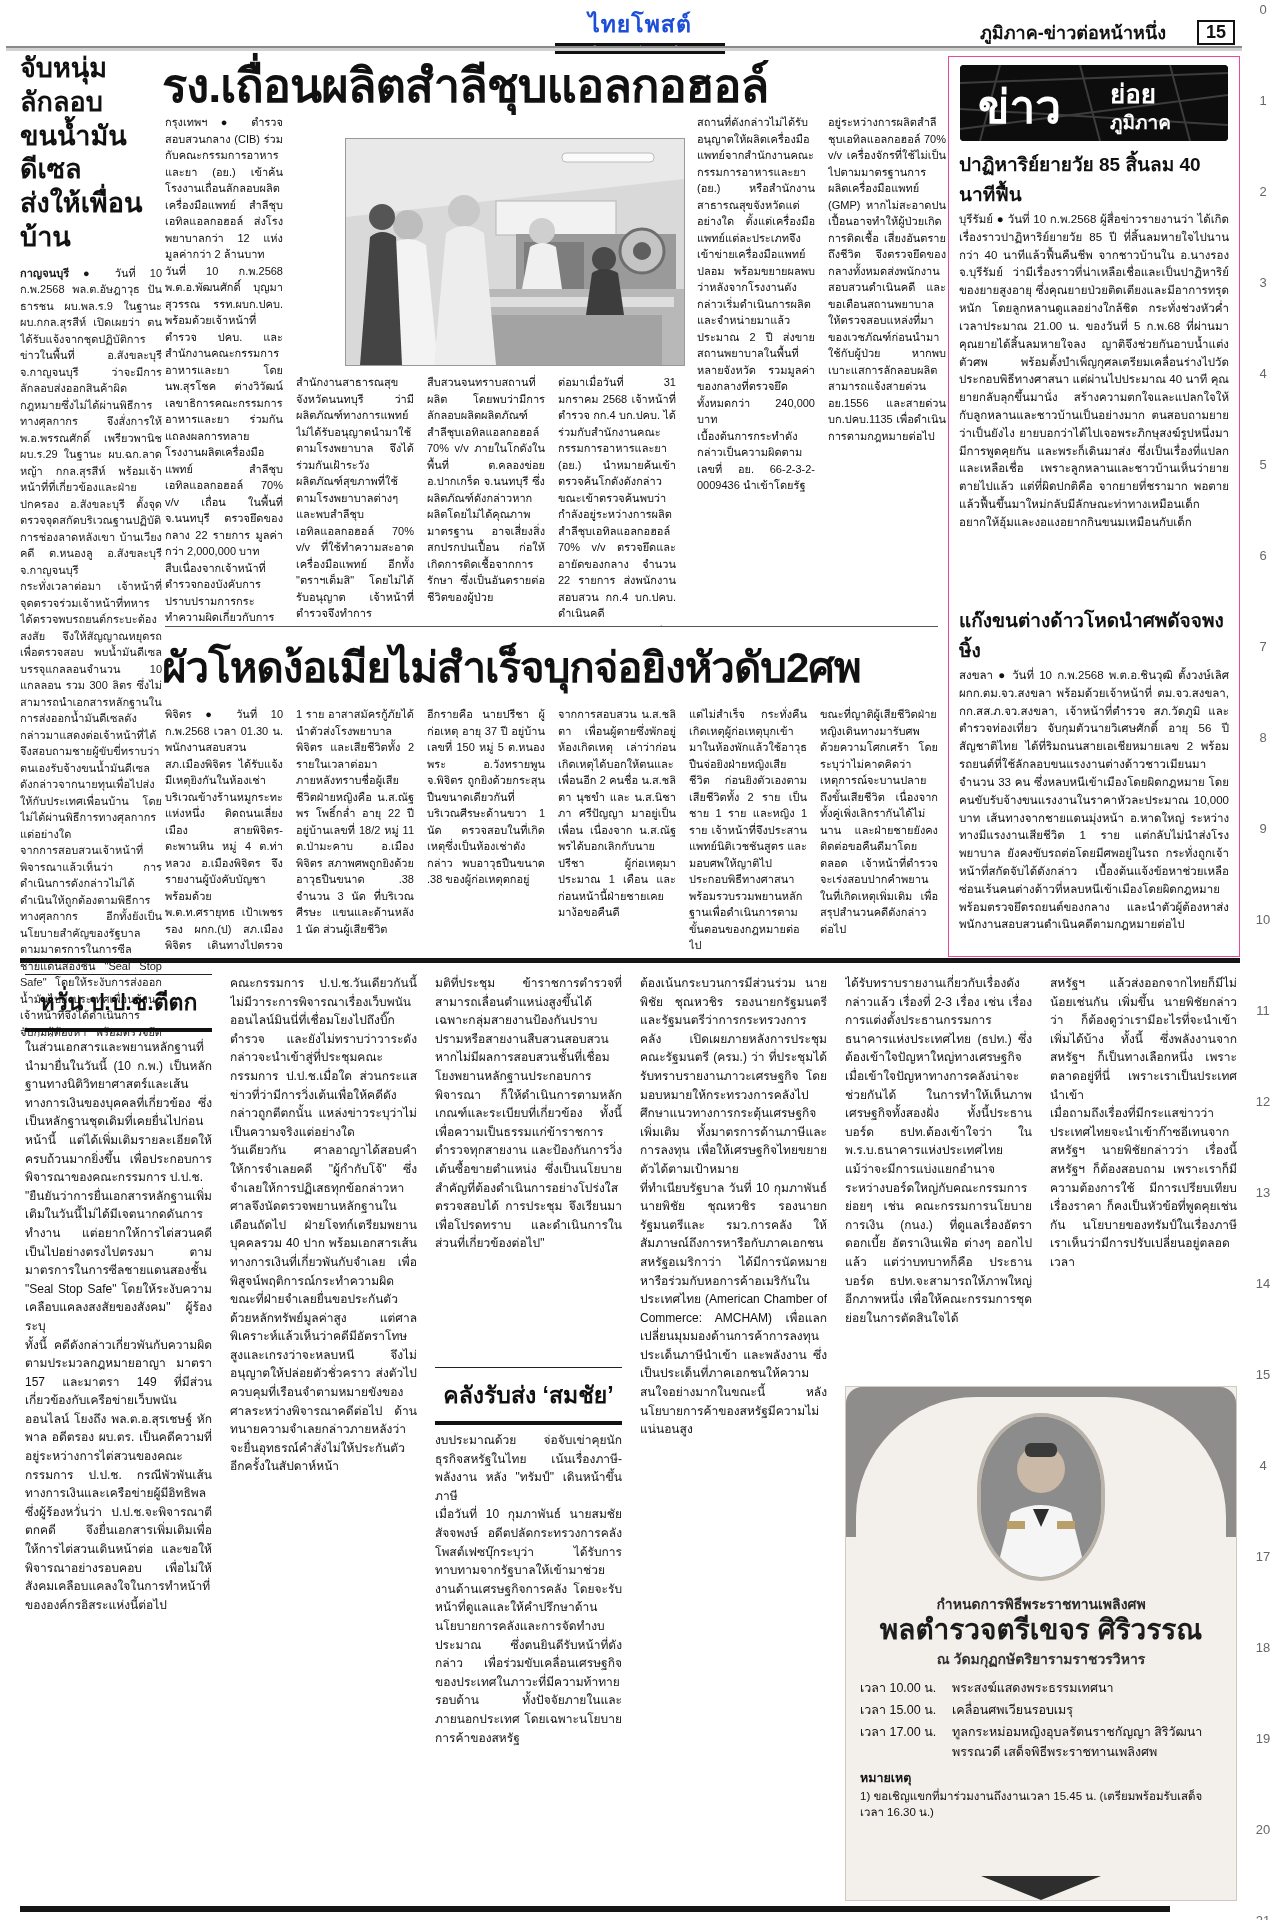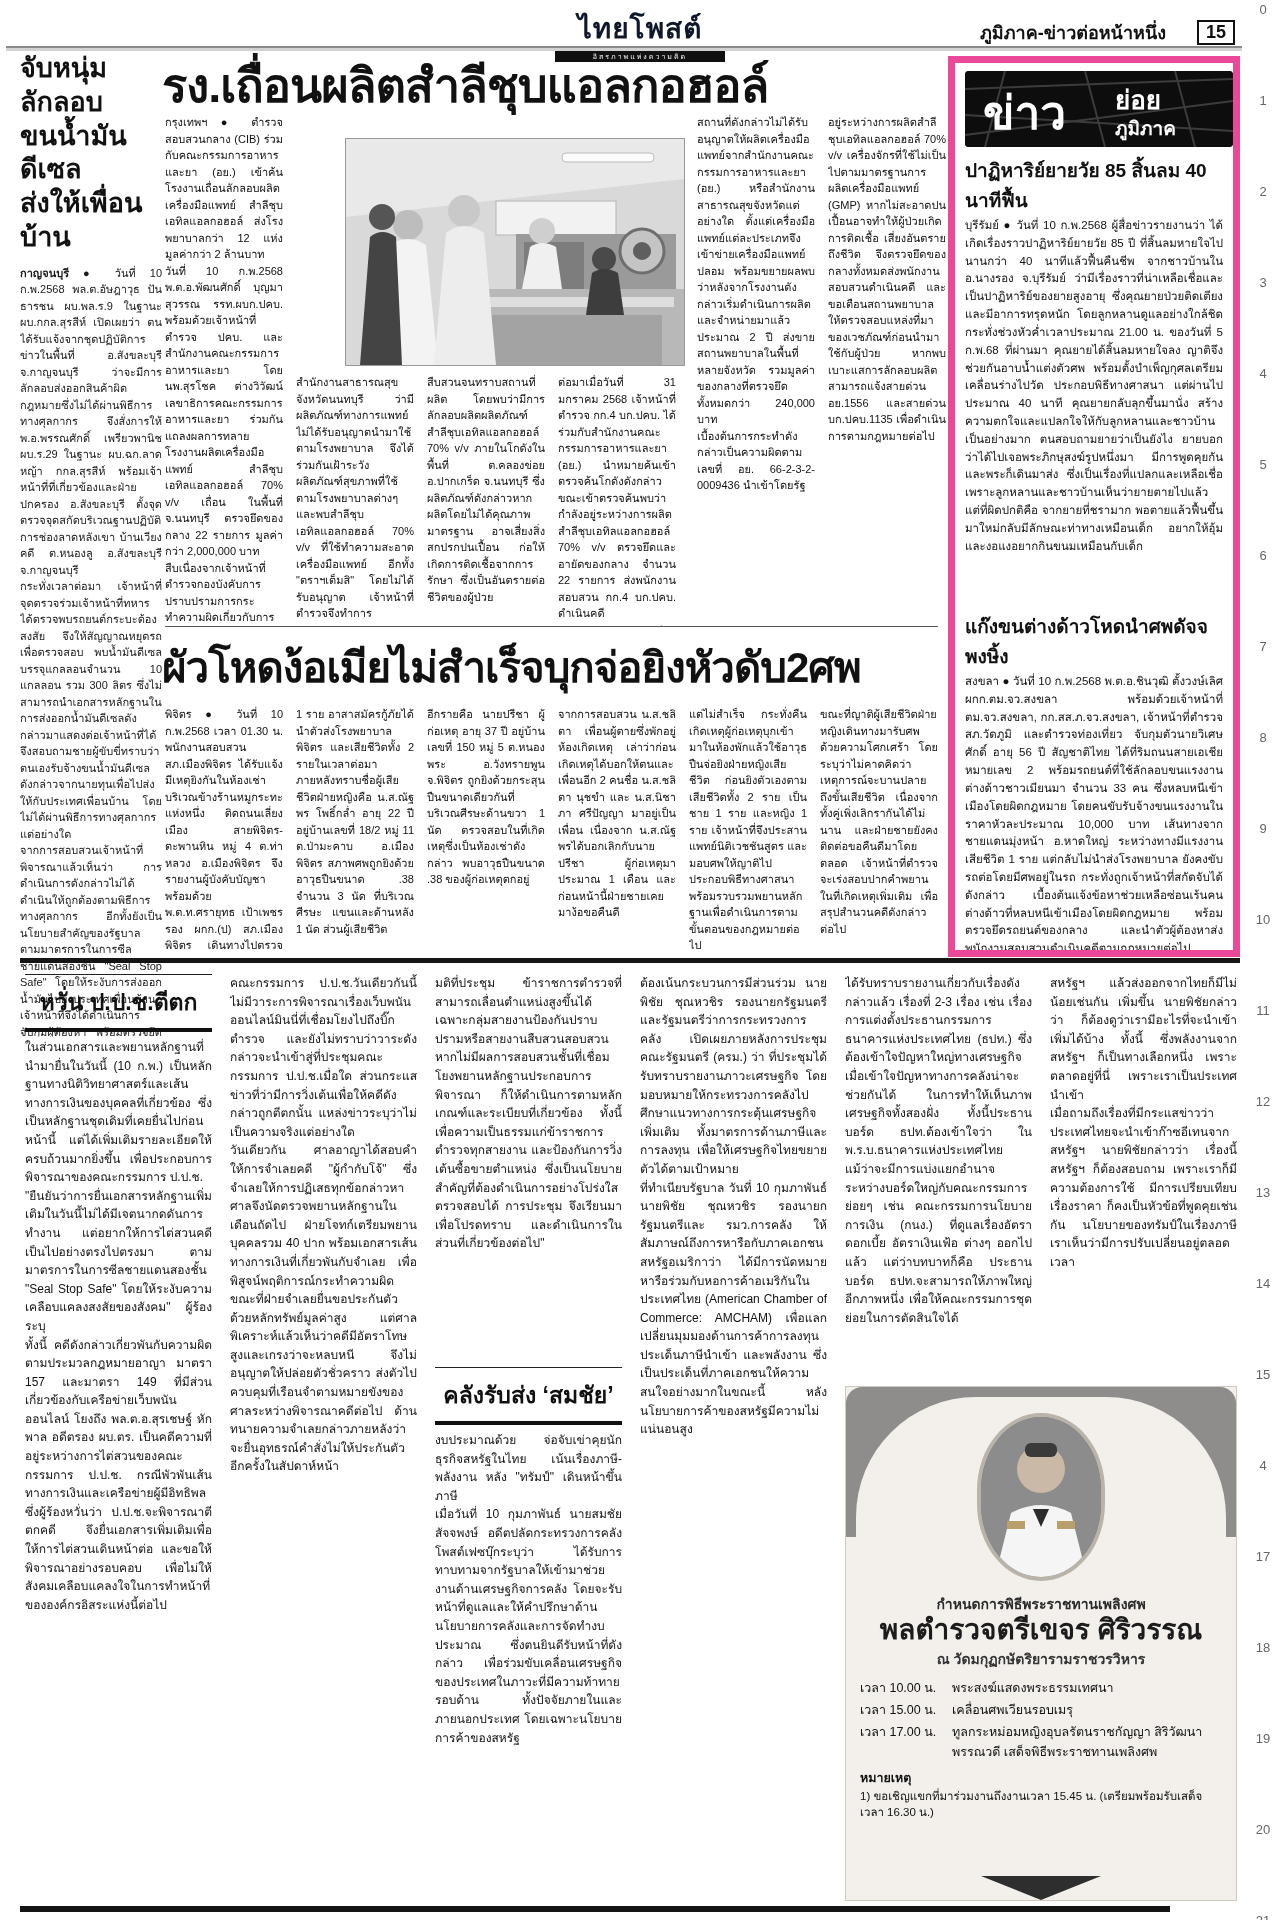--- a/index.html
+++ b/index.html
@@ -8,21 +8,21 @@
          font-family:"Liberation Sans", sans-serif; overflow:hidden; }
 
   .abs { position:absolute; }
 
   
   .ruler-num { position:absolute; left:1248px; width:30px; text-align:center;
                font-size:13px; color:#666; }
 
   
   .masthead { left:480px; top:6px; width:320px; text-align:center; }
-  .masthead-title { font-size:28px; font-weight:800; letter-spacing:1px; color:#0f172a;text-align:center; }
+  .masthead-title { font-size:23px; font-weight:800; letter-spacing:1px; color:#1d4ed8;text-align:center; }
   .masthead-bar { margin:1px auto 0; width:170px; height:11px; background:#111;
                   color:#fff; font-size:7px; line-height:11px; letter-spacing:2px; }
   .top-rule { left:6px; top:46px; width:1236px; height:5px;
               border-top:2px solid #8a8a8a; background:#d2d2d2; }
   .header-right { left:980px; top:18px; width:255px; display:flex;
                   justify-content:space-between; align-items:center; gap:8px; }
   .section-label { font-size:18px; font-weight:700; }
   .page-box { border:2px solid #111; padding:0 7px; font-size:18px; font-weight:700; }
 
   
@@ -37,21 +37,21 @@
                    font-weight:800; letter-spacing:-1px; white-space:nowrap; }
   .col { position:absolute; width:118px; overflow:hidden; }
   .photo { left:345px; top:138px; width:340px; height:228px; border:1px solid #999; }
 
   .headline2 { left:162px; top:634px; width:800px; font-size:42px; font-weight:800;
                letter-spacing:-1px; white-space:nowrap; }
   .rule-thin-wide { left:165px; top:626px; width:773px; height:1px; background:#555; }
 
   
   .briefs { left:948px; top:56px; width:292px; height:901px;
-            border:7px solid #ec4899; padding:8px 10px; overflow:hidden; }
+            border:1px solid #ec4899; padding:8px 10px; overflow:hidden; }
   .briefs-logo { width:268px; height:76px; background:#0d0d0d; border-radius:4px;
                  position:relative; overflow:hidden; margin:0 auto 8px; }
   .briefs-logo svg { position:absolute; inset:0; }
   .brief-head { font-size:19px; font-weight:800; margin:6px 0 2px; }
   .brief-body { font-size:11.5px; line-height:1.55; text-align:justify; white-space:pre-line; }
 
   
   .mid-rule { left:20px; top:958px; width:1220px; height:5px; background:#151515; }
   .bottom-rule { left:20px; top:1906px; width:1150px; height:6px; background:#151515; }
 

